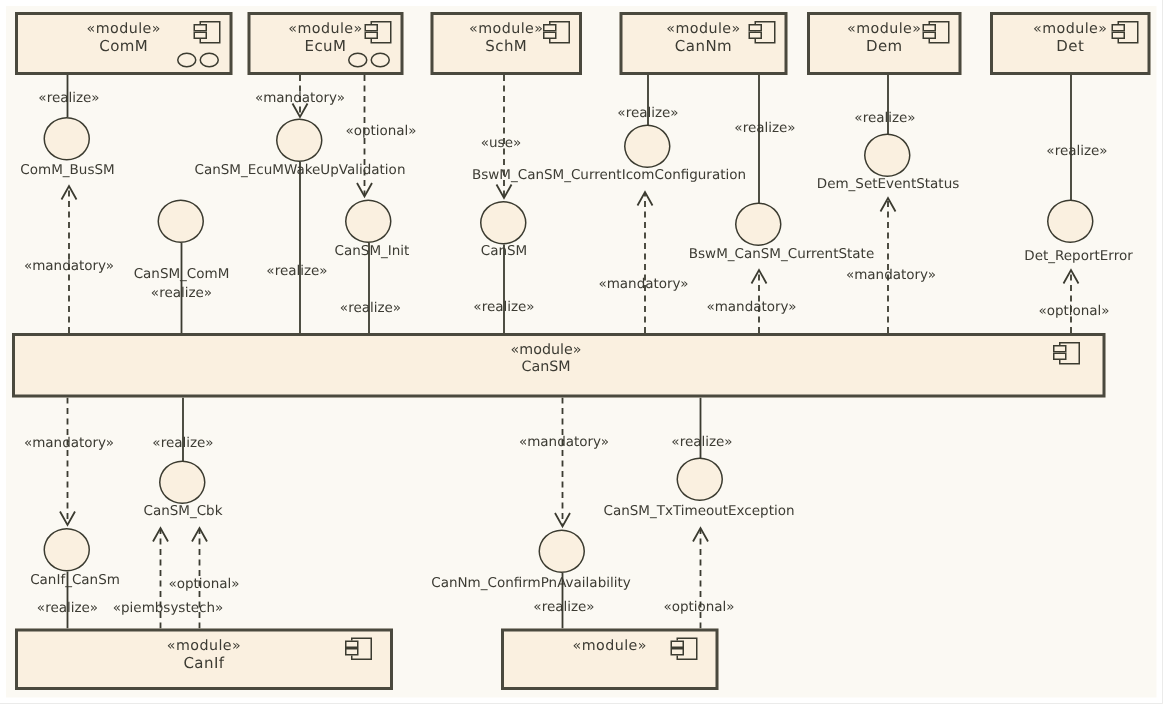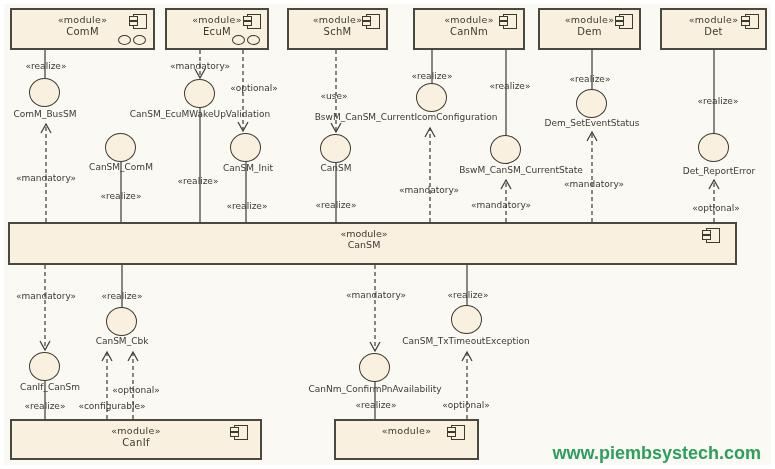--- a/index.html
+++ b/index.html
@@ -182,31 +182,31 @@
   <div class="iface" style="left:416px;top:83px"></div>
   <div class="iface" style="left:490px;top:135px"></div>
   <div class="iface" style="left:576px;top:89px"></div>
   <div class="iface" style="left:698px;top:133px"></div>
   <div class="iface" style="left:106px;top:307px"></div>
   <div class="iface" style="left:29px;top:352px"></div>
   <div class="iface" style="left:359px;top:353px"></div>
   <div class="iface" style="left:451px;top:305px"></div>
 
   <span class="il" style="left:45px;top:109px">ComM_BusSM</span>
-  <span class="il" style="left:121px;top:162px">CanSM_ComM</span>
+  <span class="il" style="left:121px;top:178px">CanSM_ComM</span>
   <span class="il" style="left:200px;top:109px">CanSM_EcuMWakeUpValidation</span>
   <span class="il" style="left:248px;top:163px">CanSM_Init</span>
   <span class="il" style="left:336px;top:163px">CanSM</span>
   <span class="il" style="left:406px;top:112px">BswM_CanSM_CurrentIcomConfiguration</span>
   <span class="il" style="left:521px;top:165px">BswM_CanSM_CurrentState</span>
   <span class="il" style="left:592px;top:118px">Dem_SetEventStatus</span>
   <span class="il" style="left:719px;top:166px">Det_ReportError</span>
   <span class="il" style="left:122px;top:336px">CanSM_Cbk</span>
   <span class="il" style="left:50px;top:382px">CanIf_CanSm</span>
-  <span class="il" style="left:375px;top:384px">CanNm_ConfirmPnAvailability</span>
+  <span class="il" style="left:354px;top:384px">CanNm_ConfirmPnAvailability</span>
   <span class="il" style="left:466px;top:336px">CanSM_TxTimeoutException</span>
 
   <span class="st" style="left:46px;top:61px">«realize»</span>
   <span class="st" style="left:46px;top:173px">«mandatory»</span>
   <span class="st" style="left:121px;top:191px">«realize»</span>
   <span class="st" style="left:200px;top:61px">«mandatory»</span>
   <span class="st" style="left:254px;top:83px">«optional»</span>
   <span class="st" style="left:198px;top:176px">«realize»</span>
   <span class="st" style="left:247px;top:201px">«realize»</span>
   <span class="st" style="left:334px;top:91px">«use»</span>
@@ -215,21 +215,20 @@
   <span class="st" style="left:510px;top:81px">«realize»</span>
   <span class="st" style="left:429px;top:185px">«mandatory»</span>
   <span class="st" style="left:501px;top:200px">«mandatory»</span>
   <span class="st" style="left:590px;top:74px">«realize»</span>
   <span class="st" style="left:594px;top:179px">«mandatory»</span>
   <span class="st" style="left:718px;top:96px">«realize»</span>
   <span class="st" style="left:716px;top:203px">«optional»</span>
   <span class="st" style="left:46px;top:291px">«mandatory»</span>
   <span class="st" style="left:122px;top:291px">«realize»</span>
   <span class="st" style="left:136px;top:385px">«optional»</span>
-  <span class="st" style="left:112px;top:401px">«configurable»</span>
+  <span class="st" style="left:112px;top:401px">«piembsystech»</span>
   <span class="st" style="left:45px;top:401px">«realize»</span>
   <span class="st" style="left:376px;top:290px">«mandatory»</span>
   <span class="st" style="left:468px;top:290px">«realize»</span>
   <span class="st" style="left:376px;top:400px">«realize»</span>
   <span class="st" style="left:466px;top:400px">«optional»</span>
 
-  <span class="watermark">www.piembsystech.com</span>
 </div>
 
 </body></html>

